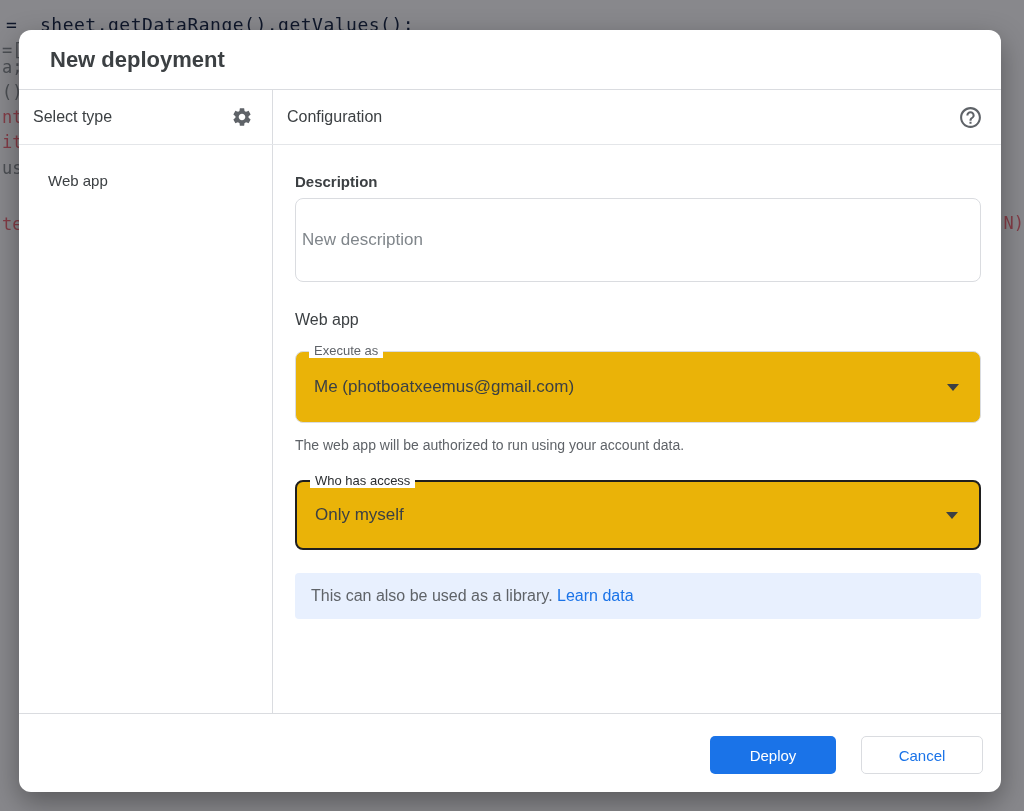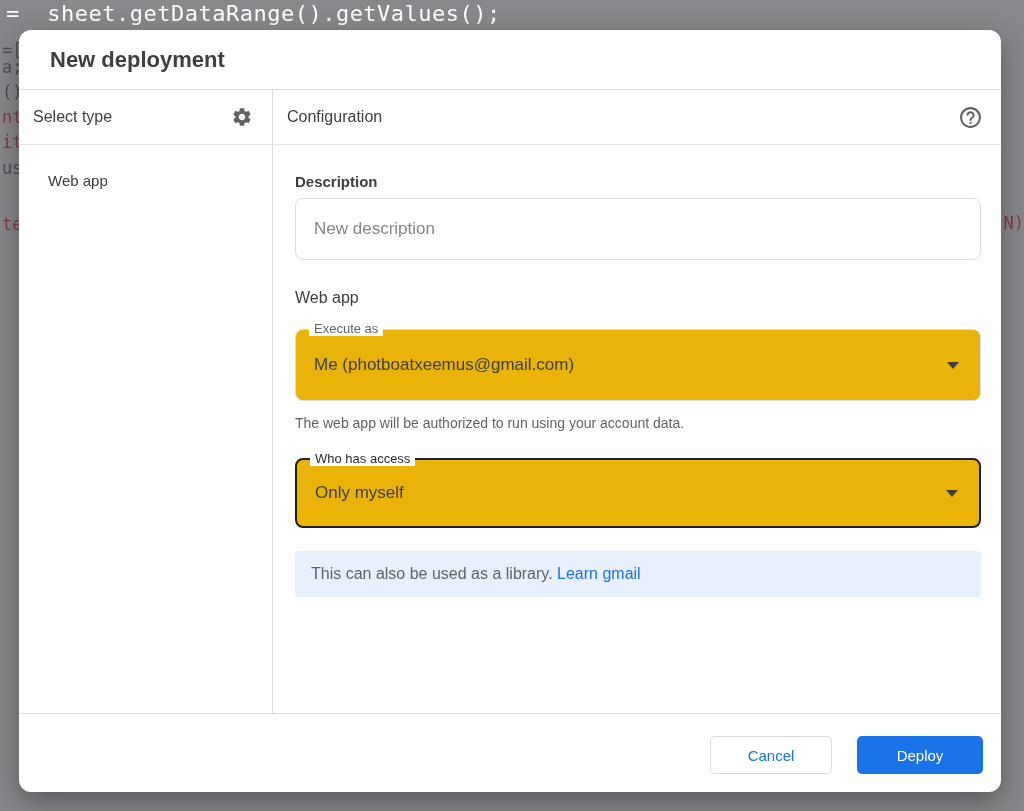--- a/index.html
+++ b/index.html
@@ -11,21 +11,21 @@
     overflow: hidden;
   }
   
   .code-frag {
     position: absolute;
     font-family: "DejaVu Sans Mono", monospace;
     white-space: pre;
   }
   .frag-gray { color: #4b4e53; }
   .frag-red  { color: #833c46; }
-  .code-top  { left: 6px; top: 1px; font-size: 22px; letter-spacing: 0.5px; color: #ffffff; }
+  .code-top  { left: 6px; top: 14px; font-size: 18px; letter-spacing: 0.5px; color: #0f172a; }
   .left-gutter { position: absolute; left: 0; top: 0; width: 19px; height: 100%; overflow: hidden; }
   .left-gutter .code-frag { left: 2px; font-size: 17px; }
   .frag-rt { right: 0; left: auto; font-size: 17px; }
 
   
   .dialog {
     position: absolute;
     left: 19px; top: 30px;
     width: 982px; height: 762px;
     background: #ffffff;
@@ -58,23 +58,23 @@
   .panel-title { font-size: 16px; font-weight: 500; color: #3c4043; }
   .icon-btn { width: 26px; height: 26px; display: flex; align-items: center; justify-content: center; cursor: pointer; background: none; border: none; }
 
   .panel-body { display: flex; flex: 1; min-height: 0; }
   .left-list { width: 254px; flex: 0 0 254px; border-right: 1px solid #dadce0; }
   .type-item { padding: 27px 0 10px 29px; font-size: 15px; color: #3c4043; cursor: pointer; }
 
   .config-area { flex: 1; padding: 28px 20px 0 22px; }
   .field-label { font-size: 15px; font-weight: 700; color: #3c4043; margin-bottom: 8px; }
   .desc-input {
-    display: block; width: 100%; height: 62px;
+    display: block; width: 100%; height: 84px;
     border: 1px solid #dadce0; border-radius: 8px;
-    padding: 0 18px; font-size: 17px; color: #3c4043;
+    padding: 0 6px; font-size: 17px; color: #3c4043;
     font-family: "Liberation Sans", sans-serif;
     outline: none; background: #fff;
     margin-bottom: 29px;
   }
   .desc-input::placeholder { color: #80868b; opacity: 1; }
   .section-header { font-size: 16px; font-weight: 500; color: #3c4043; margin-bottom: 22px; }
 
   .select-box {
     position: relative;
     width: 100%; height: 72px;
@@ -190,24 +190,24 @@
         </div>
 
         <div class="helper-text">The web app will be authorized to run using your account data.</div>
 
         <div class="select-box dark gap-before-who">
           <span class="float-label">Who has access</span>
           <span class="select-value">Only myself</span>
           <span class="dd-arrow"></span>
         </div>
 
-        <div class="info-box"><span>This can also be used as a library. </span><a class="info-link">Learn gmail</a></div>
+        <div class="info-box"><span>This can also be used as a library. </span><a class="info-link">Learn data</a></div>
 
       </div>
     </div>
 
     <div class="dlg-footer">
+      <button class="btn btn-deploy">Deploy</button>
       <button class="btn btn-cancel">Cancel</button>
-      <button class="btn btn-deploy">Deploy</button>
     </div>
 
   </div>
 </div>
 
 </body></html>

